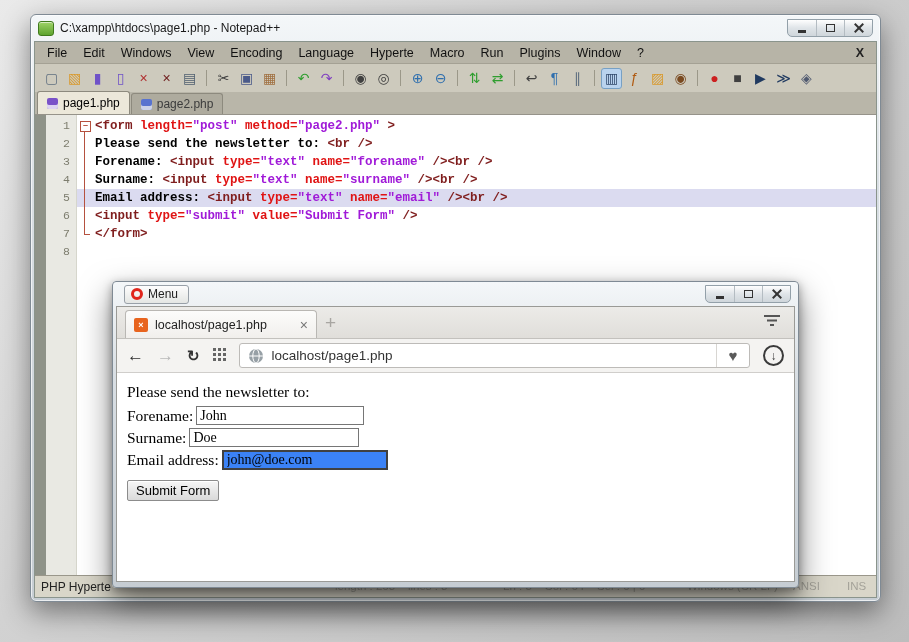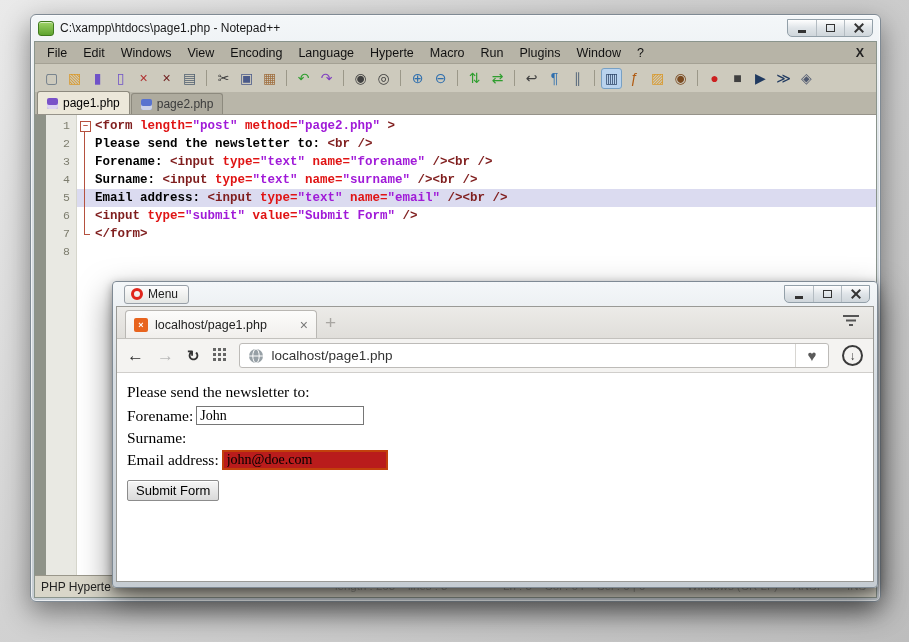--- a/index.html
+++ b/index.html
@@ -66,21 +66,21 @@
   .f-mid::before { content:""; position:absolute; left:7px; top:0; bottom:0; width:1px; background:#b5513f; }
   .f-end::before { content:""; position:absolute; left:7px; top:0; height:9px; width:1px; background:#b5513f; }
   .f-end::after { content:""; position:absolute; left:7px; top:9px; width:6px; height:1px; background:#b5513f; }
   .c-tag { color:#7f1d1d; } .c-attr { color:#e01414; } .c-val { color:#a01ad8; } .c-txt { color:#000; }
 
   .np-status { height:22px; background:#d9d6c9; border-top:1px solid #9a978b; position:relative; font-size:12px; color:#222; }
   .doc-type { position:absolute; left:6px; top:4px; }
   .faint { position:absolute; top:4px; opacity:.32; font-size:11.5px; white-space:pre; color:#333; }
 
   
-  .op { left:112px; top:281px; width:766px; height:307px; z-index:2; border-radius:4px;
+  .op { left:112px; top:281px; width:687px; height:307px; z-index:2; border-radius:4px;
         box-shadow:0 14px 32px rgba(0,0,0,.5), 0 3px 10px rgba(0,0,0,.35); }
   .op .titlebar { height:24px; }
   .menu-btn { display:flex; align-items:center; gap:5px; height:19px; padding:0 10px 0 6px; margin-left:4px;
               border:1px solid #98a0a8; border-radius:3px; background:linear-gradient(#fdfdfd,#e4e6e4); font-size:12px; color:#222; }
   .o-logo { width:12px; height:12px; border-radius:50%; border:3px solid #e0261c; }
   .op .client { border-color:#9a9a96; }
   .op-tabrow { height:32px; background:linear-gradient(#ecebe8,#e0deda); display:flex; align-items:flex-end; padding-left:8px; border-bottom:1px solid #c3c1bd; }
   .otab { width:192px; height:28px; display:flex; align-items:center; gap:7px; padding:0 8px;
           background:linear-gradient(#fcfcfb,#f1efec); border:1px solid #b9b7b3; border-bottom:none; border-radius:4px 4px 0 0; font-size:12.5px; color:#222; }
   .ofav { width:14px; height:14px; border-radius:2px; background:#e8641e; color:#fff; font:bold 9px/14px "Liberation Sans",sans-serif; text-align:center; flex:none; }
@@ -95,21 +95,21 @@
   .addr { flex:1; height:25px; border:1px solid #bdbbb8; border-radius:3px; background:#fff; display:flex; align-items:center; overflow:hidden; }
   .globe { margin:0 8px; flex:none; display:block; }
   .addr-text { flex:1; font-size:13.5px; color:#333; }
   .heart-box { width:33px; align-self:stretch; border-left:1px solid #d8d6d2; display:flex; align-items:center; justify-content:center; color:#5a5a5a; font-size:15px; }
   .dl { width:21px; height:21px; border:2px solid #3a3a3a; border-radius:50%; display:flex; align-items:center; justify-content:center;
         font-size:12px; font-weight:bold; color:#3a3a3a; }
   .op-content { flex:1; background:#fff; font-family:"Liberation Serif",serif; font-size:15.5px; color:#000; padding:8px 0 0 10px; }
   .intro { margin:2px 0 4px; }
   .frow { margin:1px 0; height:21px; display:flex; align-items:center; }
   .finput { height:19px; border:1px solid #767676; background:#fff; font:14px "Liberation Serif",serif; padding:8px 3px; margin-left:3px; }
-  .finput.focused { background:#b91c1c; border:2px solid #c2410c; height:20px; }
+  .finput.focused { background:#3b82f6; border:2px solid #404040; height:20px; }
   .submit-btn { margin-top:9px; font:13px "Liberation Sans",sans-serif; color:#000;
                 background:linear-gradient(#f6f6f6,#dadada); border:1px solid #8c8c8c; border-radius:2px;
                 box-shadow:inset 0 1px 0 #fff; padding:2px 8px; }
 </style>
 </head>
 <body>
 
 <div class="desktop">
 
   <section class="win np">
@@ -315,20 +315,21 @@
       </div>
       <div class="op-content">
         <div class="intro">Please send the newsletter to:</div>
         <div>
             <div class="frow">
               <span>Forename: </span>
               <input class="finput" value="John" style="width: 168px;">
             </div>
             <div class="frow">
               <span>Surname: </span>
+              <input class="finput" value="Doe" style="width: 170px;">
             </div>
             <div class="frow">
               <span>Email address: </span>
               <input class="finput focused" value="john@doe.com" style="width: 166px;">
             </div>
           </div>
         <button class="submit-btn">Submit Form</button>
       </div>
     </div>
   </section>

